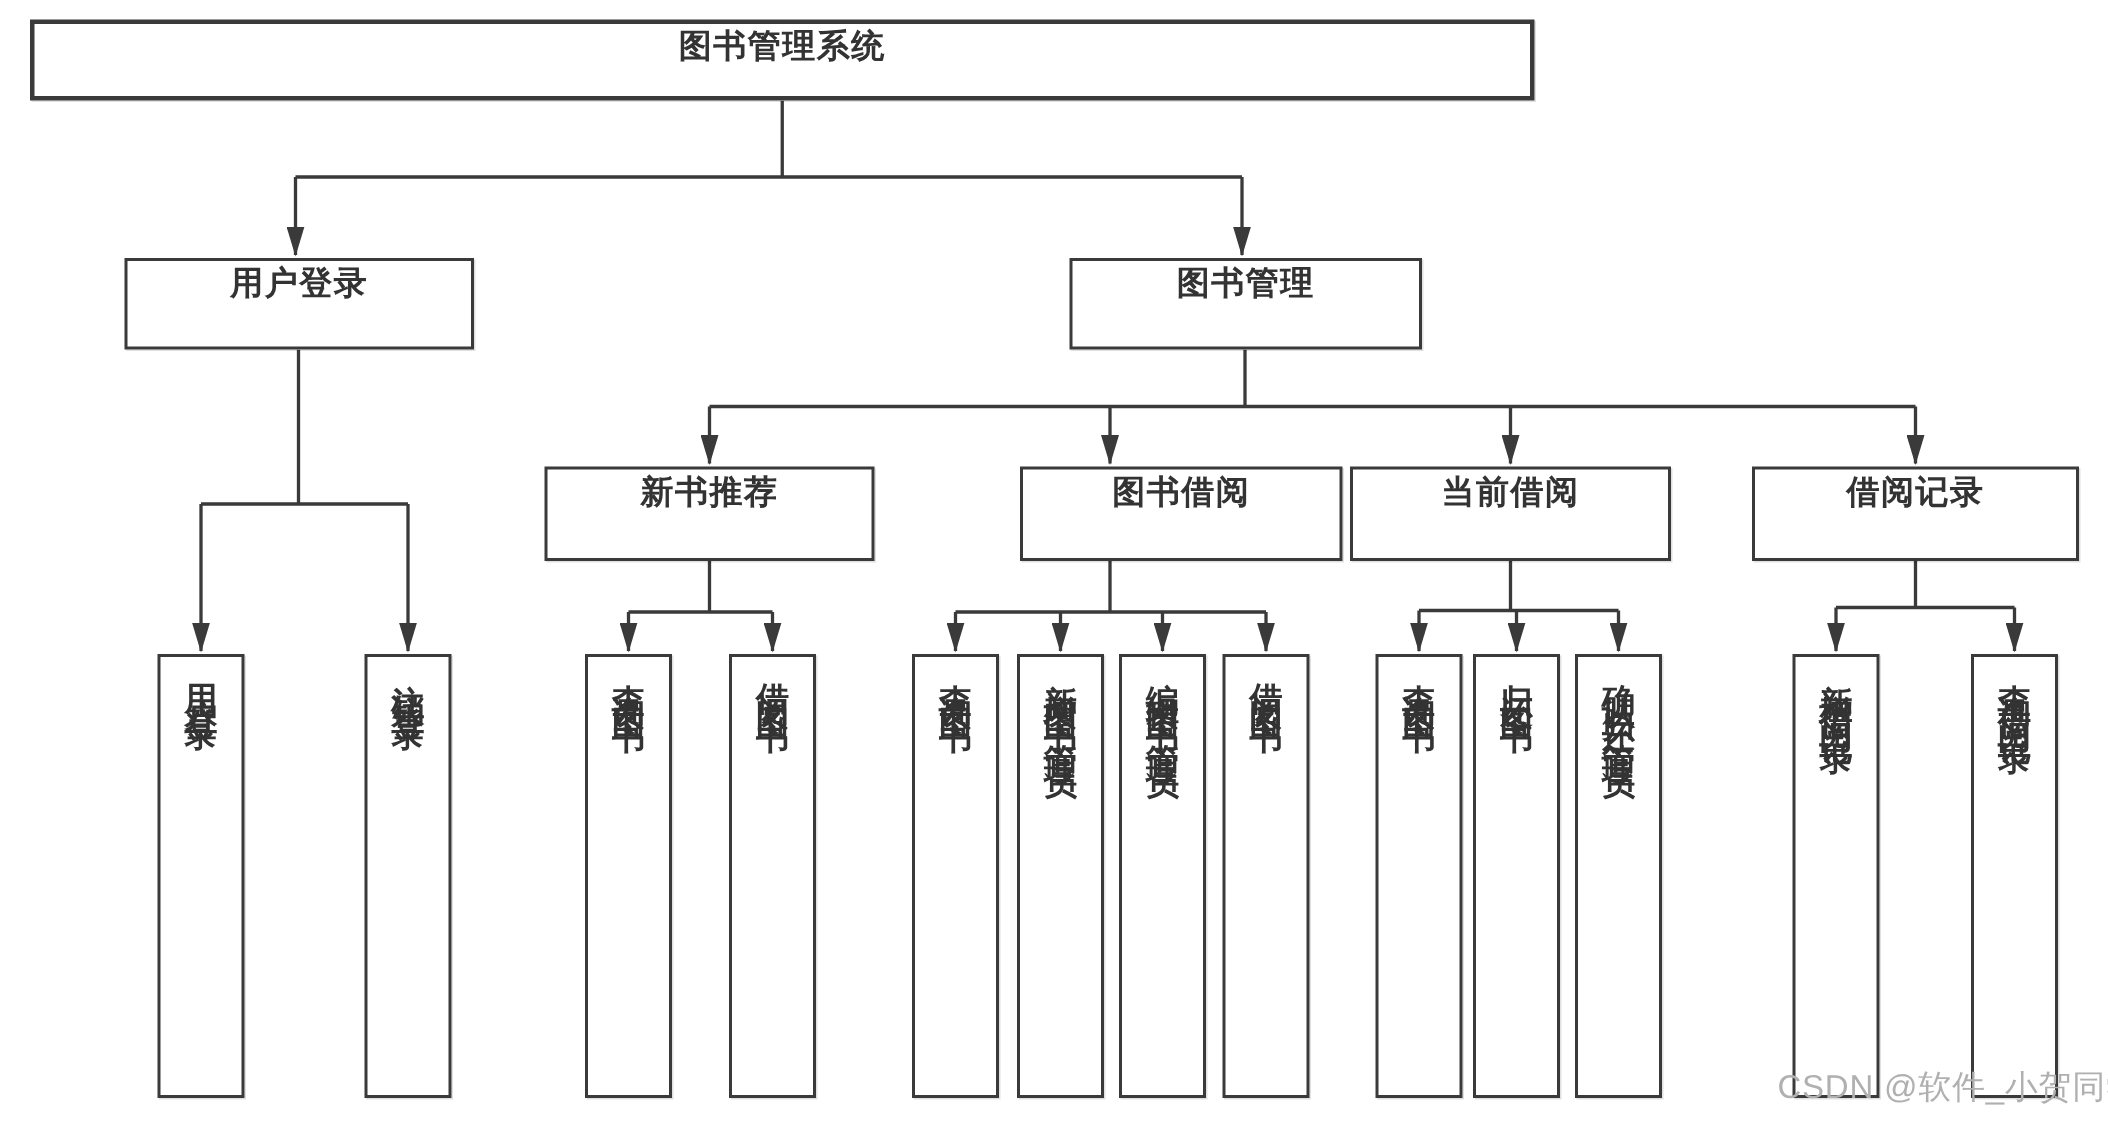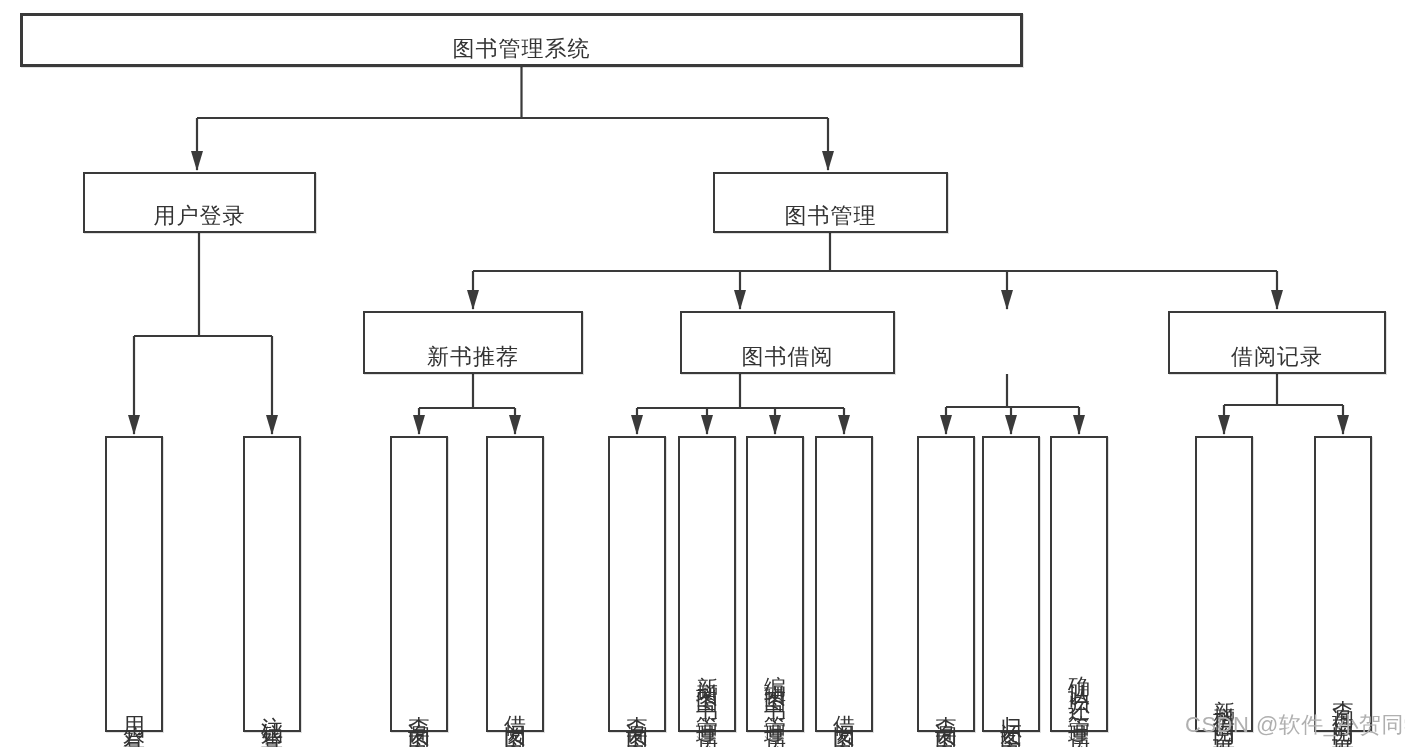--- a/index.html
+++ b/index.html
@@ -17,22 +17,23 @@
     color:var(--text);
   }
   .stage{position:absolute;inset:0;}
   svg.connectors{position:absolute;left:0;top:0;width:1405px;height:747px;}
   .edge{stroke:var(--line);stroke-width:2.2;fill:none;}
   .node{
     position:absolute;
     box-sizing:border-box;
     border:2px solid var(--line);
     background:#fff;
-    display:flex;align-items:flex-end;justify-content:center;
+    display:flex;align-items:flex-start;justify-content:center;
     box-shadow:1px 1px 0 rgba(0,0,0,0.12);
+    font-weight:bold;
   }
   .node.root{border-width:3px;}
   .hlabel{
     font-size:22px;
     letter-spacing:1px;
     white-space:nowrap;
   }
   .leaf{width:58px;height:296px;}
   .vlabel{
     writing-mode:vertical-rl;
@@ -121,20 +122,23 @@
   <div class="node" style="left:713px;top:172px;width:235px;height:61px;">
     <span class="hlabel">图书管理</span>
   </div>
 
   <div class="node" style="left:363px;top:311px;width:220px;height:63px;">
     <span class="hlabel">新书推荐</span>
   </div>
   <div class="node" style="left:632px;top:311px;width:215px;height:63px;margin-left:48px;">
     <span class="hlabel">图书借阅</span>
   </div>
+  <div class="node" style="left:900px;top:311px;width:214px;height:63px;">
+    <span class="hlabel">当前借阅</span>
+  </div>
   <div class="node" style="left:1168px;top:311px;width:218px;height:63px;">
     <span class="hlabel">借阅记录</span>
   </div>
 
   <div class="node leaf" style="left:105px;top:436px;">
     <span class="vlabel">用户登录</span>
   </div>
   <div class="node leaf" style="left:243px;top:436px;">
     <span class="vlabel">注销登录</span>
   </div>

